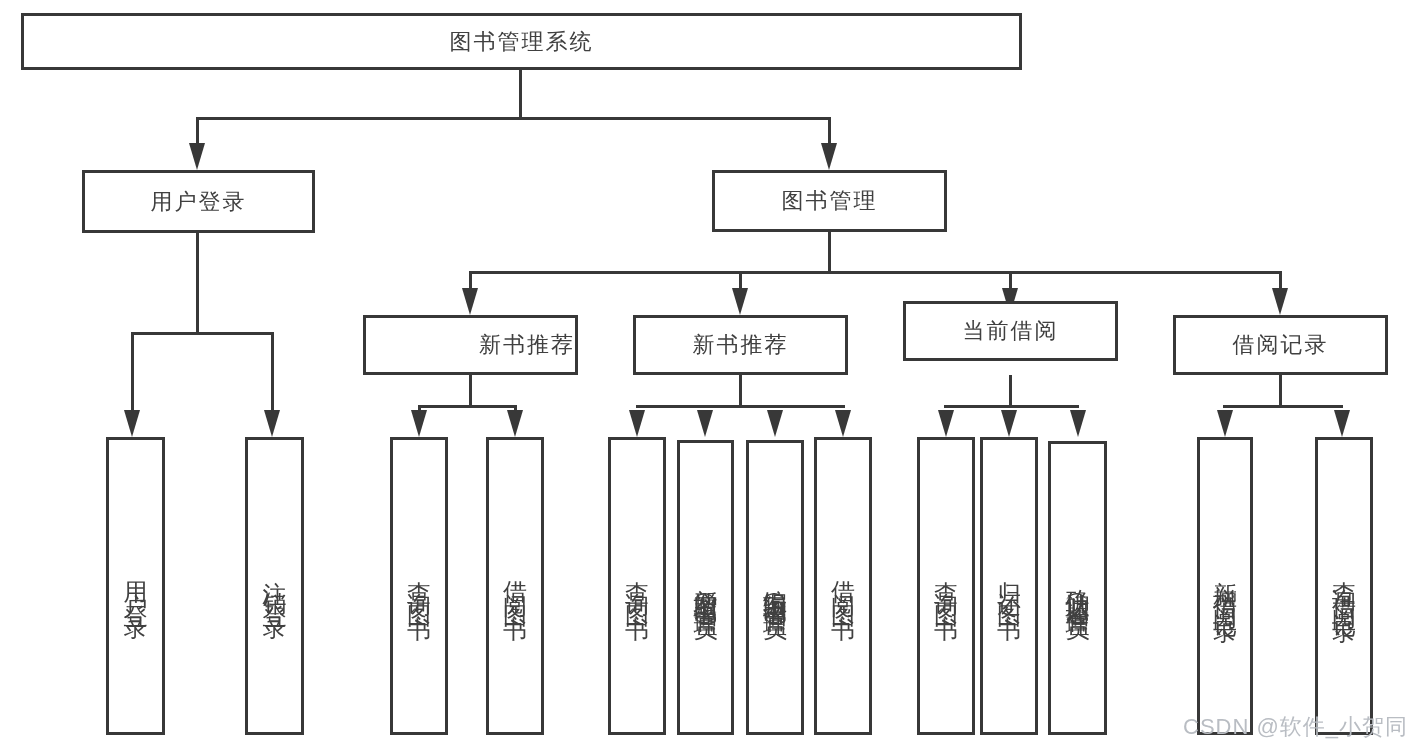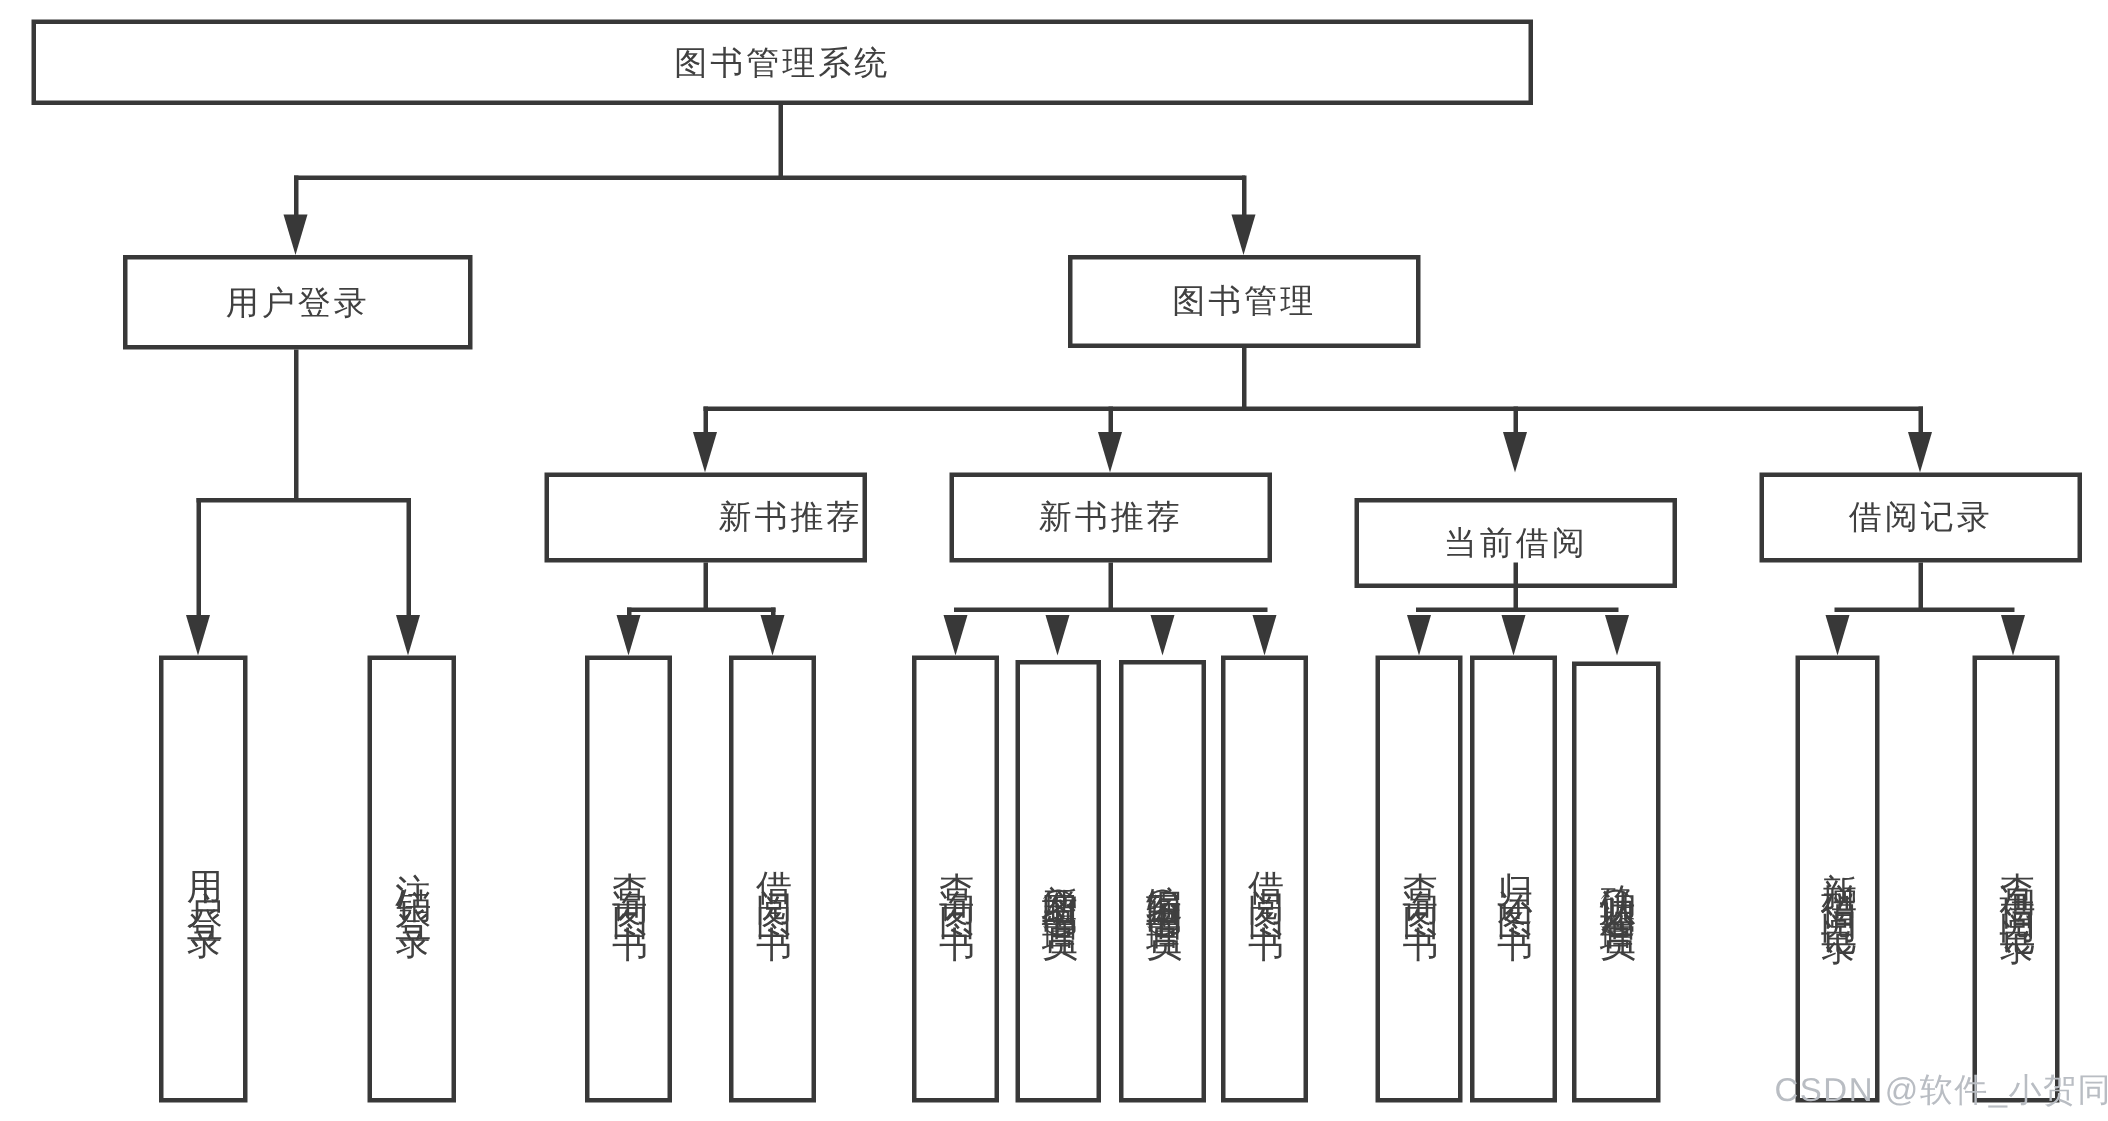--- a/index.html
+++ b/index.html
@@ -83,21 +83,21 @@
   <div class="arrow" style="left:732px; top:288px;"></div>
   <div class="arrow" style="left:1002px; top:288px;"></div>
   <div class="arrow" style="left:1272px; top:288px;"></div>
 
   <div class="box" style="left:363px; top:315px; width:215px; height:60px;justify-content:flex-end;">
     <span>新书推荐</span>
   </div>
   <div class="box" style="left:633px; top:315px; width:215px; height:60px;">
     <span>新书推荐</span>
   </div>
-  <div class="box" style="left:903px; top:332px; width:215px; height:60px;">
+  <div class="box" style="left:903px; top:301px; width:215px; height:60px;">
     <span>当前借阅</span>
   </div>
   <div class="box" style="left:1173px; top:315px; width:215px; height:60px;">
     <span>借阅记录</span>
   </div>
 
   <div class="vline" style="left:469px; top:375px; height:32px;"></div>
   <div class="hline" style="left:418px; top:405px; width:99px;"></div>
   <div class="vline" style="left:418px; top:405px; height:16px;"></div>
   <div class="vline" style="left:514px; top:405px; height:16px;"></div>

